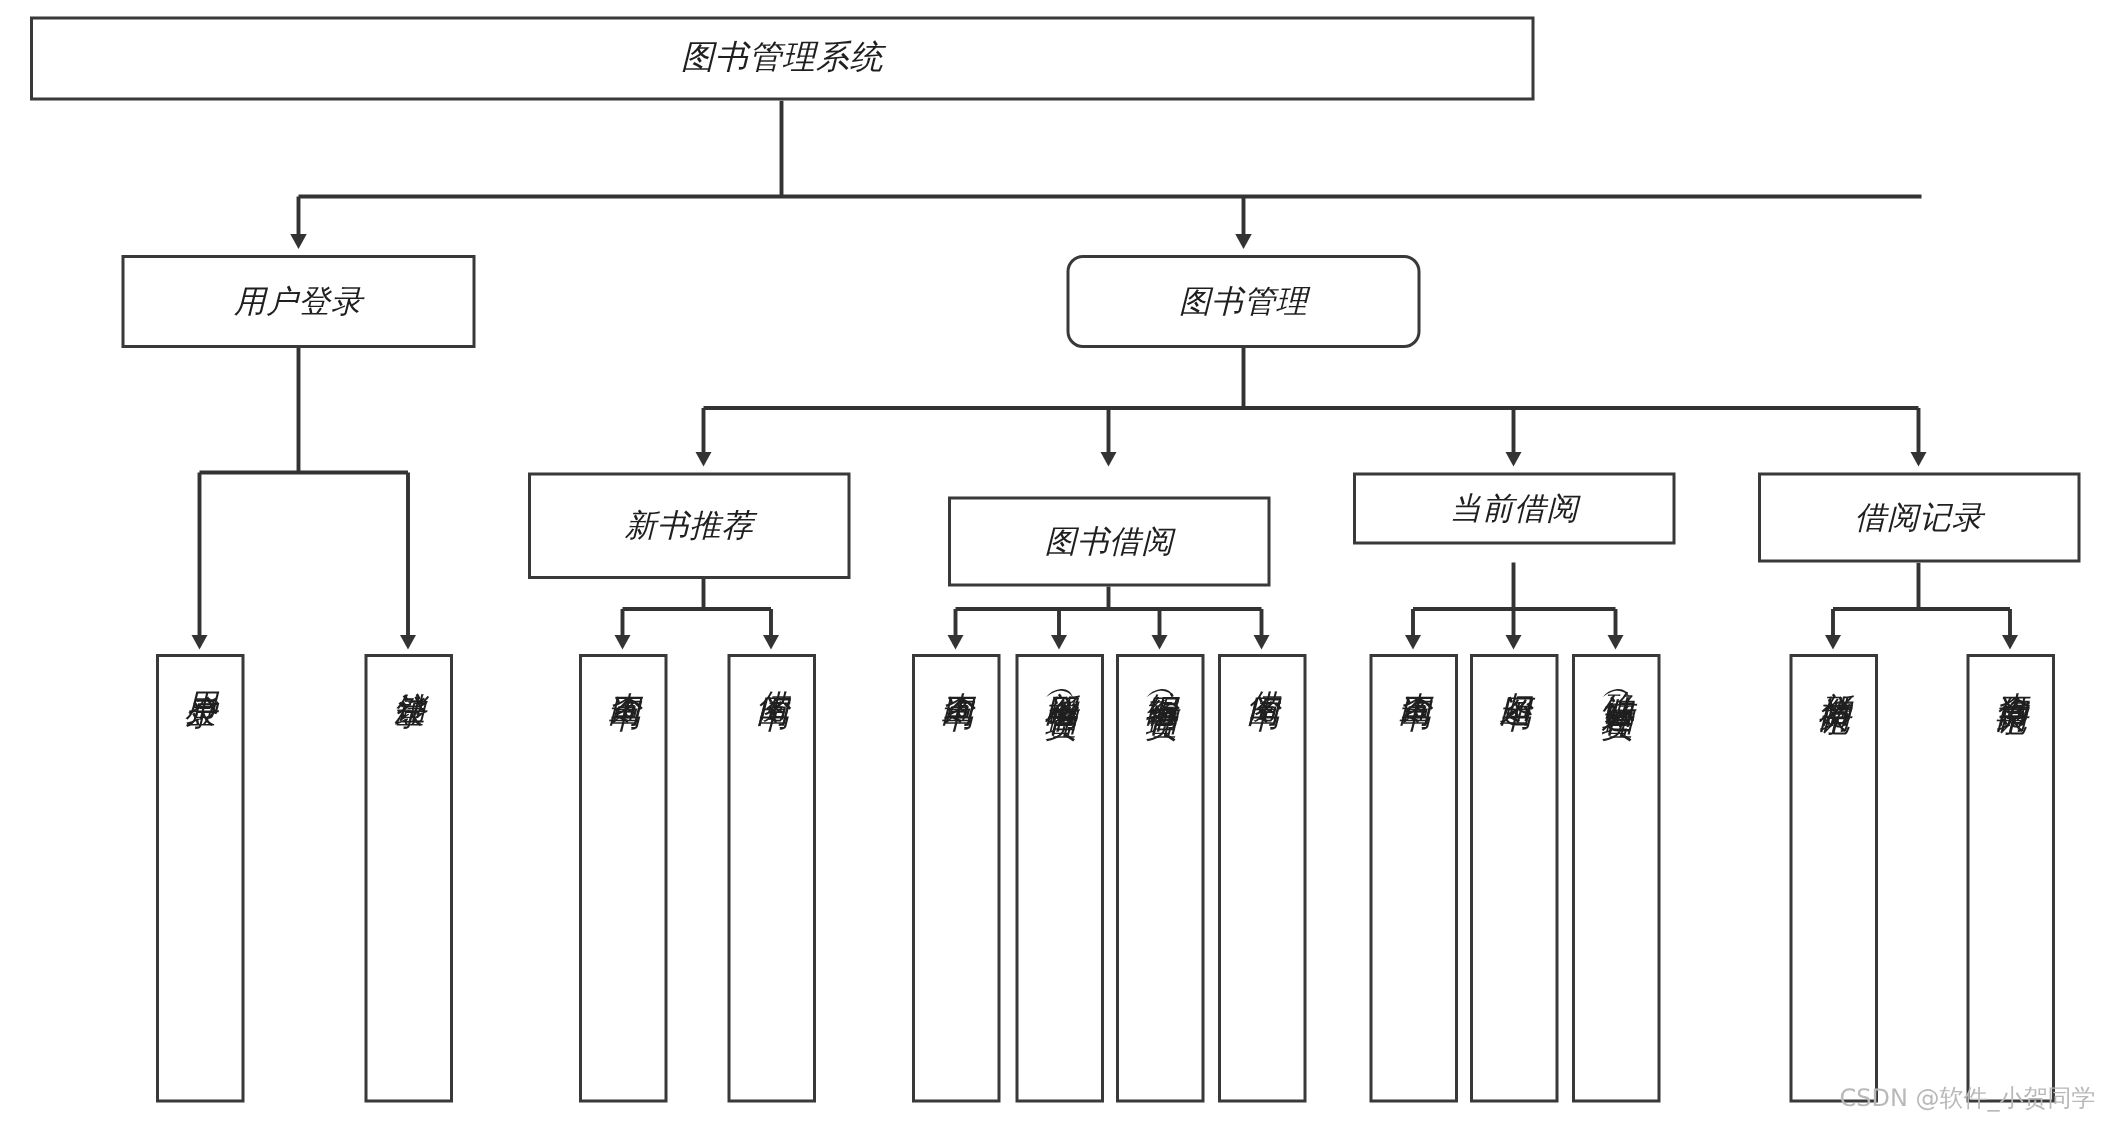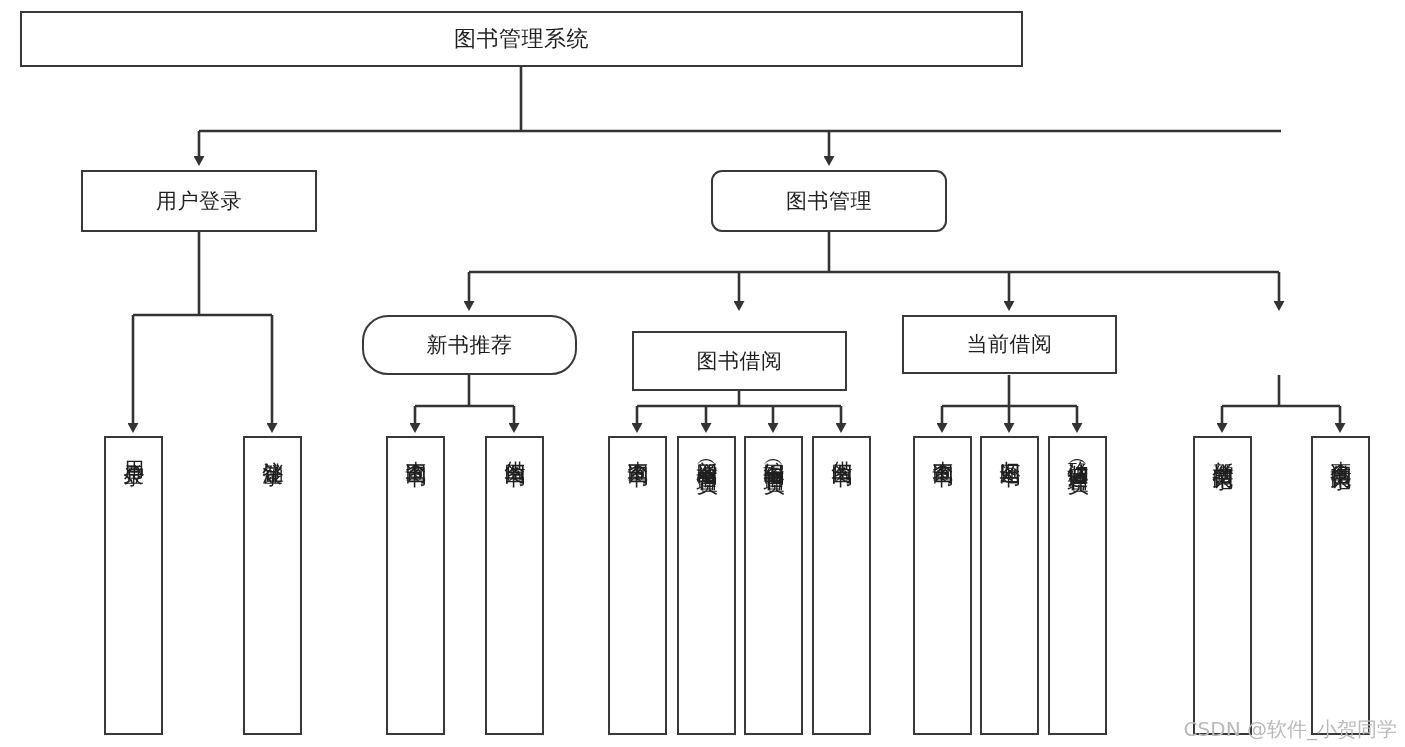--- a/index.html
+++ b/index.html
@@ -35,20 +35,21 @@
     align-items: center;
     justify-content: center;
     color: #1f1f1f;
     z-index: 2;
   }
   .node .label {
     display: block;
     text-align: center;
     line-height: 1.05;
     letter-spacing: 0.5px;
+    font-style: italic;
   }
   
   .node.h .label {
     font-size: 21px;
   }
   .node.root .label {
     font-size: 22px;
   }
   
   .node.v {
@@ -62,21 +63,21 @@
     -webkit-writing-mode: vertical-rl;
     font-size: 21px;
     line-height: 1.0;
     letter-spacing: 2px;
     white-space: nowrap;
   }
   .watermark {
     position: absolute;
     right: 8px;
     bottom: 4px;
-    font-size: 20px;
+    font-size: 16px;
     color: #b9b9b9;
     white-space: nowrap;
     z-index: 5;
     font-family: "DejaVu Sans", "Liberation Sans", sans-serif;
   }
 </style>
 </head>
 <body>
 
 <div id="canvas">
@@ -136,28 +137,31 @@
     <span class="label">图书管理系统</span>
   </div>
 
   <div class="node h" style="left:81px; top:170px; width:236px; height:62px;">
     <span class="label">用户登录</span>
   </div>
   <div class="node h" style="left:711px; top:170px; width:236px; height:62px;border-radius:11px;">
     <span class="label">图书管理</span>
   </div>
 
-  <div class="node h" style="left:362px; top:315px; width:215px; height:60px;border-radius:26px;">
+  <div class="node h" style="left:352px; top:315px; width:215px; height:71px;">
     <span class="label">新书推荐</span>
   </div>
   <div class="node h" style="left:632px; top:331px; width:215px; height:60px;">
     <span class="label">图书借阅</span>
   </div>
-  <div class="node h" style="left:902px; top:315px; width:215px; height:59px;">
+  <div class="node h" style="left:902px; top:315px; width:215px; height:48px;">
     <span class="label">当前借阅</span>
+  </div>
+  <div class="node h" style="left:1172px; top:315px; width:215px; height:60px;">
+    <span class="label">借阅记录</span>
   </div>
 
   <div class="node v" style="left:104px; top:436px; width:59px; height:299px;">
     <span class="label">用户登录</span>
   </div>
   <div class="node v" style="left:243px; top:436px; width:59px; height:299px;">
     <span class="label">注销登录</span>
   </div>
 
   <div class="node v" style="left:386px; top:436px; width:59px; height:299px;">

